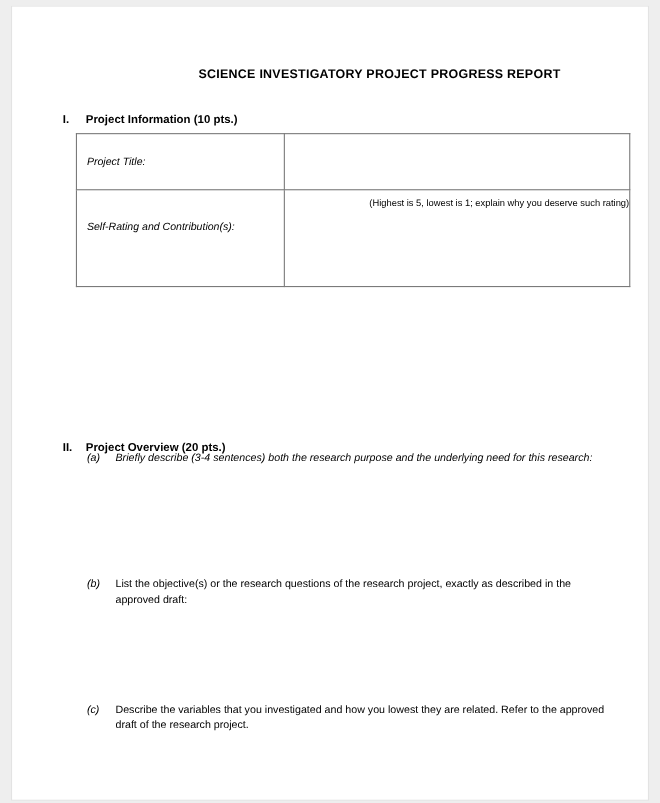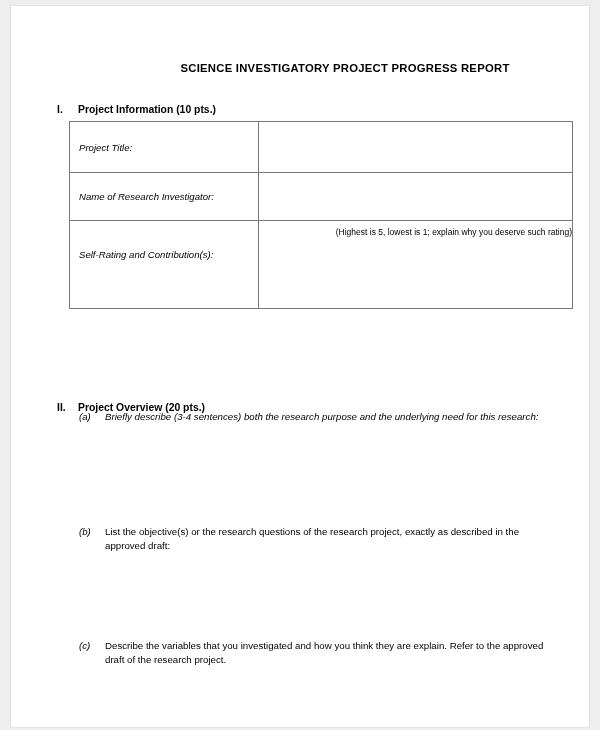--- a/index.html
+++ b/index.html
@@ -134,24 +134,20 @@
   <div class="section" id="section-1">
     <span class="numeral">I.</span><span>Project Information (10 pts.)</span>
   </div>
 
   <table class="info-table">
     <tbody>
       <tr class="row-title">
         <td class="label-cell">Project Title:</td>
         <td class="value-cell"></td>
       </tr>
-      <tr class="row-name">
-        <td class="label-cell">Name of Research Investigator:</td>
-        <td class="value-cell"></td>
-      </tr>
       <tr class="row-rating">
         <td class="label-cell">Self-Rating and Contribution(s):</td>
         <td class="value-cell">
           <span class="rating-hint">(Highest is 5, lowest is 1; explain why you deserve such rating)</span>
         </td>
       </tr>
     </tbody>
   </table>
 
   <div class="section" id="section-2">
@@ -163,16 +159,16 @@
     <span class="body">Briefly describe (3-4 sentences) both the research purpose and the underlying need for this research:</span>
   </div>
 
   <div class="item" id="item-b">
     <span class="marker">(b)</span>
     <span class="body">List the objective(s)  or the research questions of the research project, exactly as described in the approved draft:</span>
   </div>
 
   <div class="item" id="item-c">
     <span class="marker">(c)</span>
-    <span class="body">Describe the variables that you investigated and how you think they are explain. Refer to the approved draft of the research project.</span>
+    <span class="body">Describe the variables that you investigated and how you lowest they are related. Refer to the approved draft of the research project.</span>
   </div>
 
 </div>
 
 </body></html>

